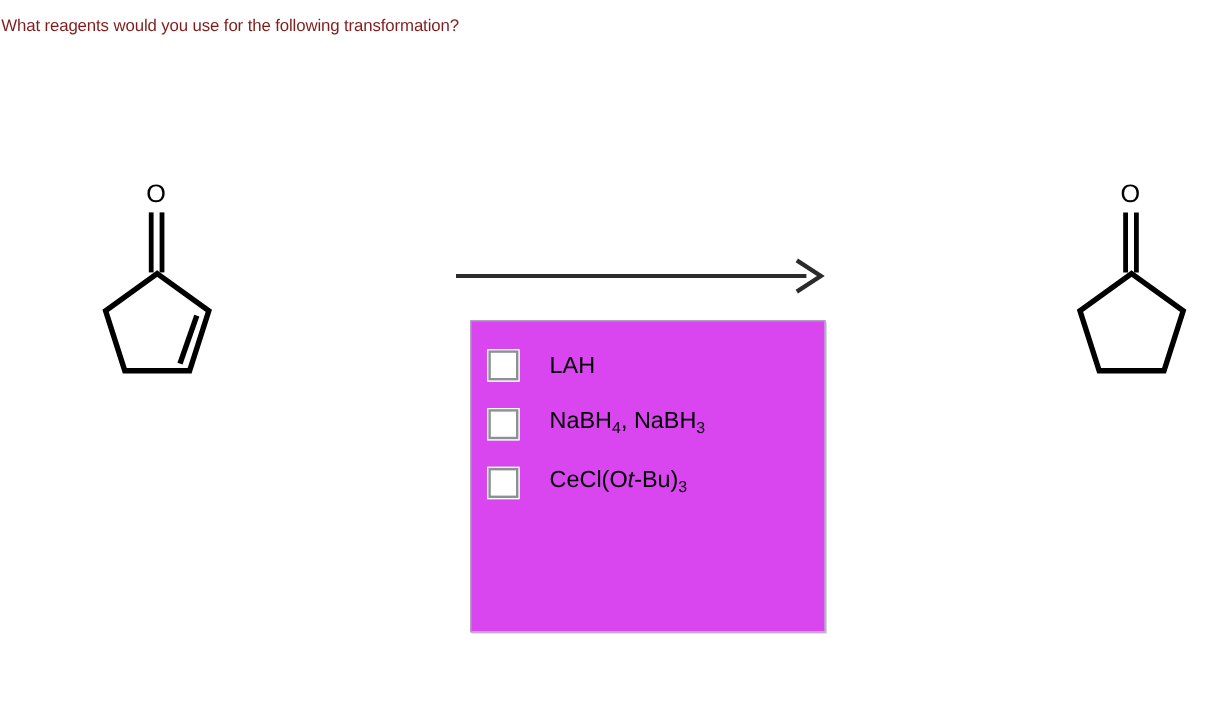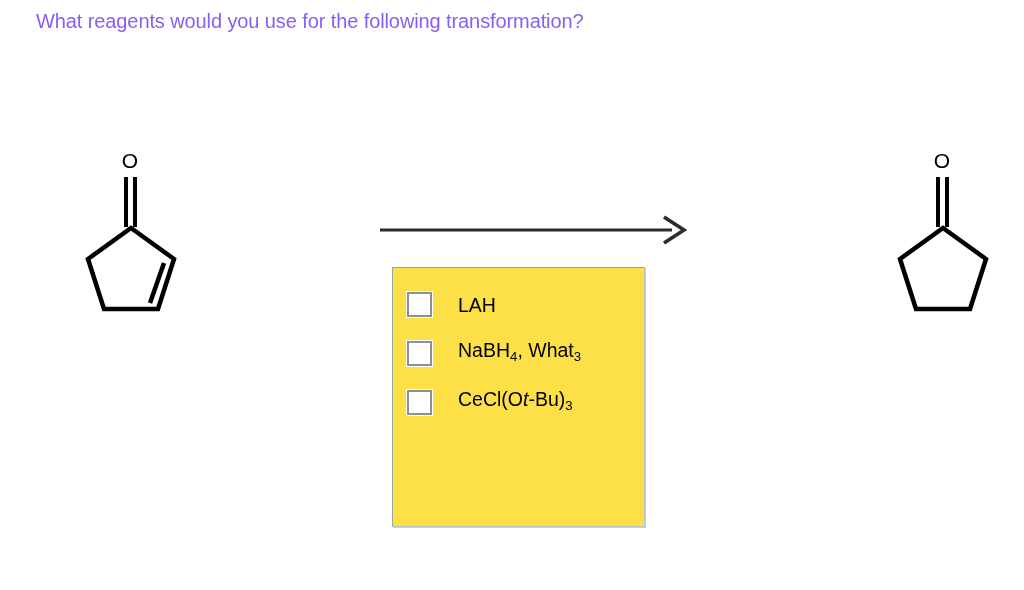--- a/index.html
+++ b/index.html
@@ -15,26 +15,25 @@
     overflow: hidden;
     font-family: "Liberation Sans", sans-serif;
     color: #000000;
   }
 
   
   #question-text {
     position: absolute;
     left: 1px;
     top: 8px;
-    font-size: 20px;
+    font-size: 14px;
     line-height: 26px;
     letter-spacing: -0.1px;
-    color: #8b5cf6;
+    color: #7f1d1d;
     white-space: nowrap;
-    padding-left: 35px;
   }
 
   
   .structure {
     position: absolute;
   }
   #structure-reactant { left: 60px; top: 135px; }
   #structure-product  { left: 872px; top: 135px; }
 
   .structure svg { display: block; }
@@ -44,24 +43,24 @@
     position: absolute;
     left: 372px;
     top: 212px;
   }
 
   
   #options-panel {
     position: absolute;
     left: 392px;
     top: 267px;
-    width: 253px;
+    width: 296px;
     height: 260px;
     box-sizing: border-box;
-    background: #fde047;
+    background: #d946ef;
     border: 1px solid #9aa3a6;
     border-right-color: #b9c2c4;
     border-bottom-color: #b9c2c4;
     box-shadow: 1px 1px 0 0 #c8d2d4;
     padding: 12px 0 0 0;
   }
 
   .option-row {
     display: flex;
     align-items: center;
@@ -137,19 +136,19 @@
 </div>
 
 <div id="options-panel">
 
 <div class="option-row">
       <div class="checkbox" role="checkbox" aria-checked="false"></div>
       <div class="option-label"><span>LAH</span></div>
     </div>
     <div class="option-row">
       <div class="checkbox" role="checkbox" aria-checked="false"></div>
-      <div class="option-label"><span>NaBH</span><sub>4</sub><span>, What</span><sub>3</sub></div>
+      <div class="option-label"><span>NaBH</span><sub>4</sub><span>, NaBH</span><sub>3</sub></div>
     </div>
     <div class="option-row">
       <div class="checkbox" role="checkbox" aria-checked="false"></div>
       <div class="option-label"><span>CeCl(O</span><span class="ital">t</span><span>-Bu)</span><sub>3</sub></div>
     </div>
   </div>
 
 </body></html>

